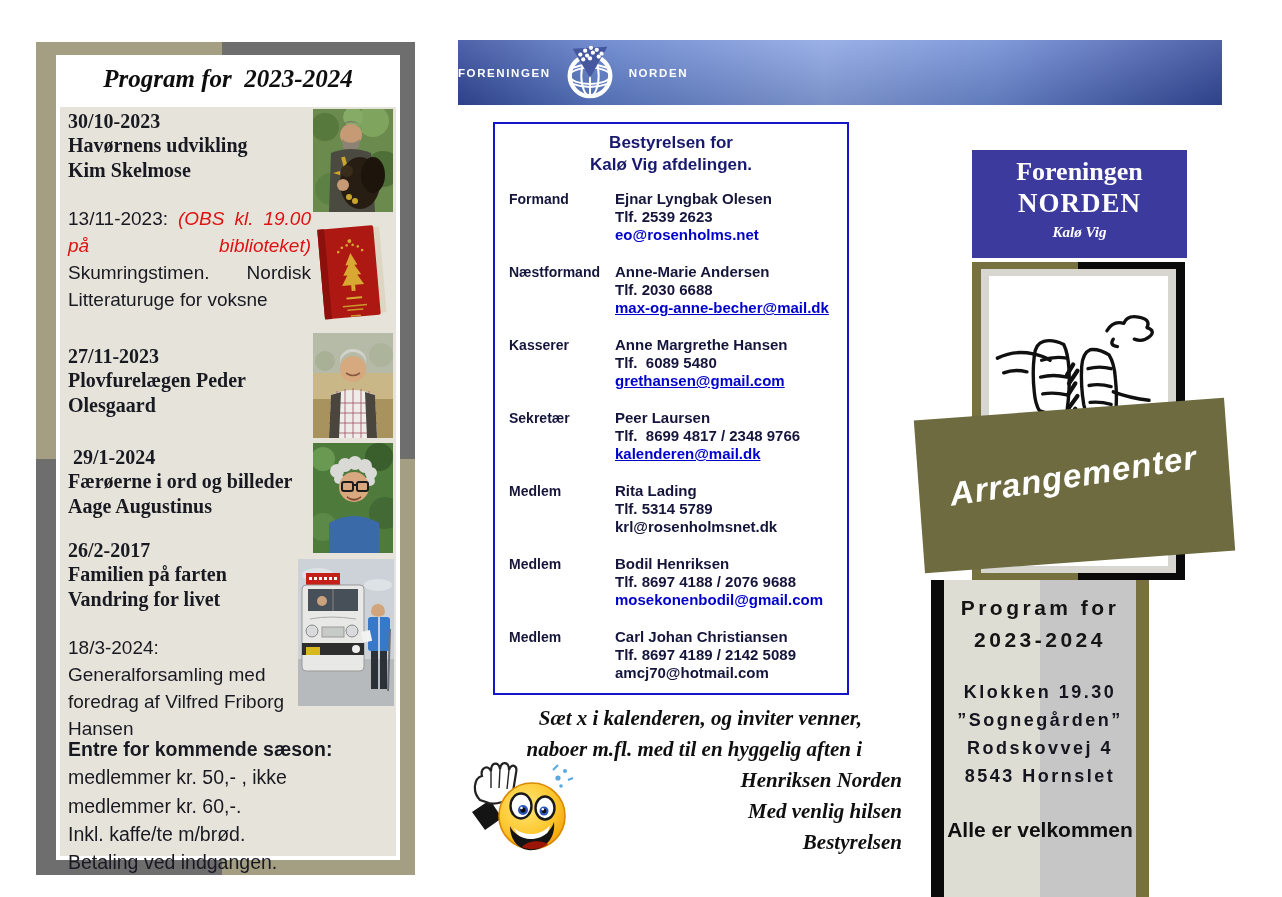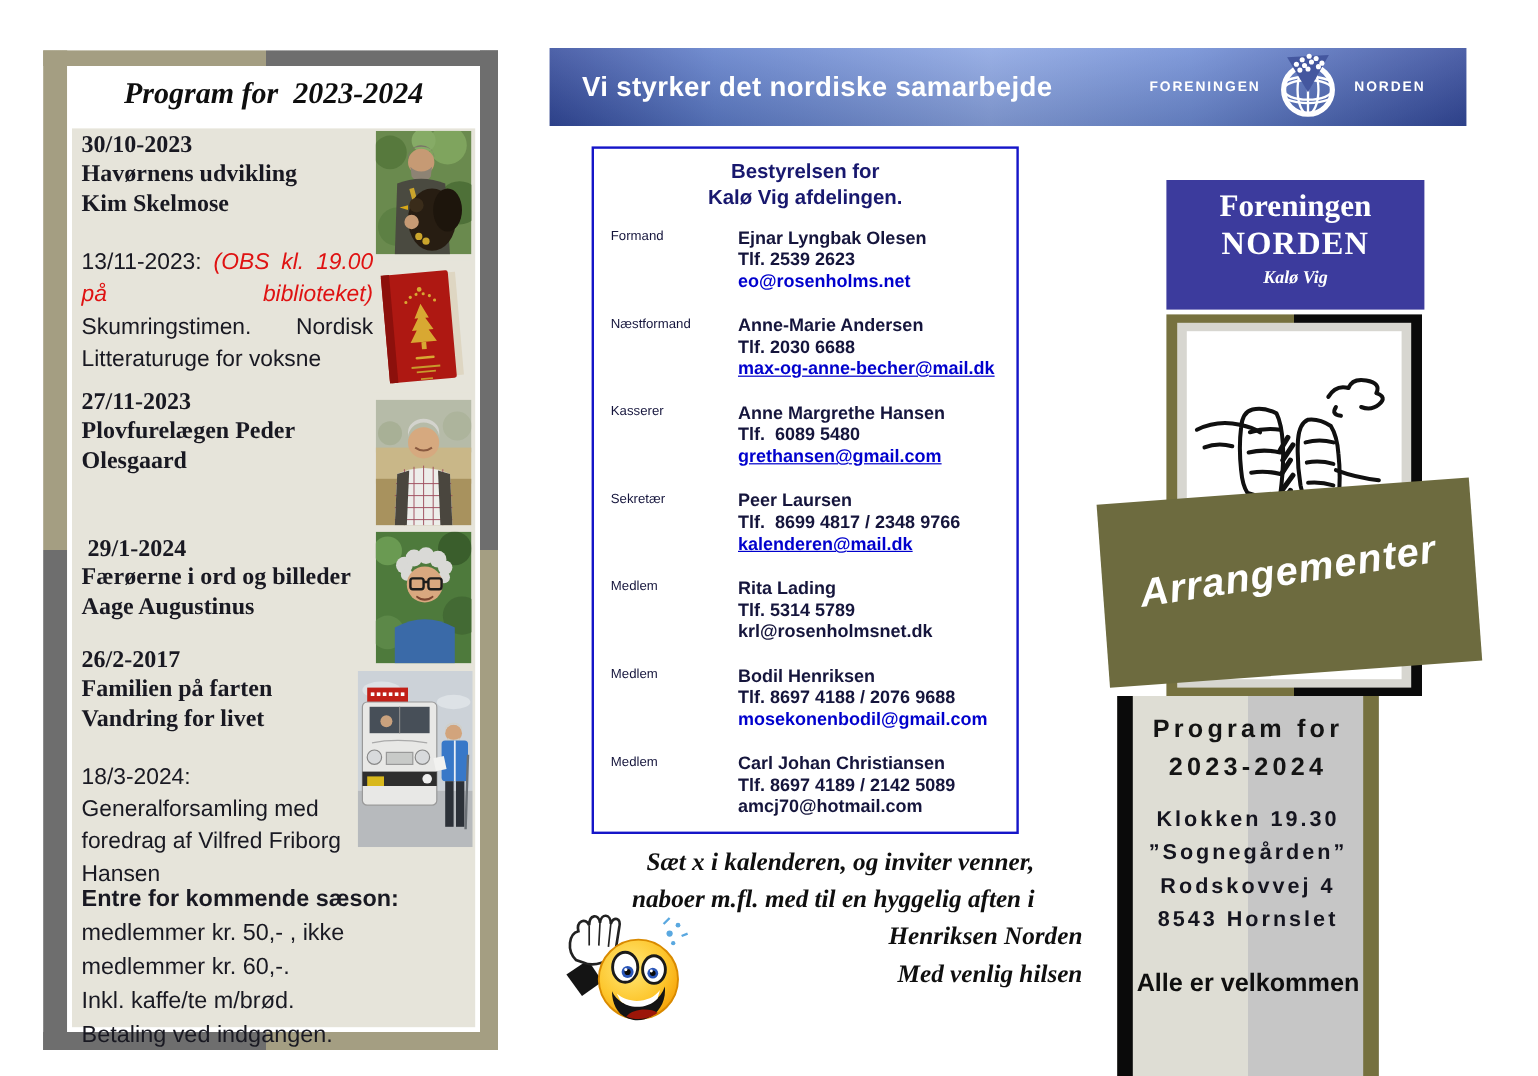--- a/index.html
+++ b/index.html
@@ -38,21 +38,21 @@
                  linear-gradient(90deg,#32499b 0,#5d7cc9 18%,#8aa4e2 48%,#6d8bd4 70%,#33499b 100%)}
   .mb-text{color:#fff;font-weight:bold;font-size:23px;padding-left:27px;letter-spacing:.3px;flex:1}
   .mb-logo{display:flex;align-items:center;gap:10px;padding-right:34px;color:#fff;
            font-size:11.5px;letter-spacing:1.6px;font-weight:bold;white-space:nowrap}
 
   .board{left:493px;top:122px;width:356px;height:573px;background:#fff;border:2px solid #1515c8;overflow:hidden}
   .board-title{margin-top:8px;text-align:center;font-weight:bold;font-size:17px;line-height:1.3;
                color:var(--navy);white-space:pre-line}
   .members{margin-top:14px}
   .member{display:flex;margin:0 0 19px 14px}
-  .member .role{width:106px;font-weight:normal;font-size:11px;color:var(--ink);padding-top:1px}
+  .member .role{width:106px;font-weight:bold;font-size:14px;color:var(--ink);padding-top:1px}
   .member .info{font-weight:bold;font-size:15px;line-height:18px;color:var(--ink)}
   .member .info div{white-space:pre-wrap}
   .email-blue{color:var(--emailblue)}
   .u{text-decoration:underline}
 
   .closing{left:470px;top:703px;width:392px;text-align:right;color:#0f0f0f;
            font-family:"Liberation Serif",serif;font-style:italic;font-weight:bold;
            font-size:21px;line-height:31px}
   .closing .shift{transform:translateX(40px)}
   .smiley{left:458px;top:748px;width:120px;height:112px}
@@ -74,21 +74,21 @@
   .obanner-label{color:#fff;font-weight:bold;font-style:italic;font-size:33px;letter-spacing:1px;
                  transform:rotate(-4.5deg) translateY(-10px)}
 
   .lower{left:931px;top:580px;width:218px;height:354px;z-index:2;
          background:linear-gradient(90deg,#deddd4 0 50%,#c6c6c6 50%)}
   .lw-left{left:0;top:0;bottom:0;width:13px;background:#0a0a0a}
   .lw-right{right:0;top:0;bottom:0;width:13px;background:var(--frameolive)}
   .lw-bottom{left:0;right:0;bottom:0;height:8px;background:linear-gradient(90deg,#0a0a0a 0 50%,var(--frameolive) 50%)}
   .lw-content{position:absolute;left:13px;right:13px;top:12px;bottom:8px;text-align:center}
   .rp-program{font-weight:bold;font-size:21px;letter-spacing:3.5px;line-height:32px;white-space:pre-line;color:#141414}
-  .rp-details{margin-top:12px;font-weight:bold;font-size:18px;letter-spacing:2.5px;line-height:28px;white-space:pre-line;color:#15151f}
+  .rp-details{margin-top:22px;font-weight:bold;font-size:18px;letter-spacing:2.5px;line-height:28px;white-space:pre-line;color:#15151f}
   .rp-welcome{margin-top:28px;font-weight:bold;font-size:21px;color:#0f0f0f}
 </style>
 </head>
 <body>
 
 <div id="page">
 
   <div class="abs lp">
     <div class="abs lp-top"></div>
     <div class="abs lp-bottom"></div>
@@ -97,21 +97,21 @@
     <div class="abs lp-card">
       <div class="lp-title">Program for  2023-2024</div>
       <div class="abs lp-beige" style="position:absolute">
 
         <div class="ev serif" style="top:2px;left:8px;width:240px">30/10-2023
 Havørnens udvikling
 Kim Skelmose</div>
 
         <div class="ev sans" style="top:99px;left:8px;width:243px"><span>13/11-2023: </span><span class="red">(OBS kl. 19.00 på biblioteket)</span><span> Skumringstimen. Nordisk Litteraturuge for voksne</span></div>
 
-        <div class="ev serif" style="top:216px;left:8px;width:242px">27/11-2023
+        <div class="ev serif" style="top:237px;left:8px;width:242px">27/11-2023
 Plovfurelægen Peder Olesgaard</div>
 
         <div class="ev serif" style="top:338px;left:8px;width:245px"> 29/1-2024
 Færøerne i ord og billeder
 Aage Augustinus</div>
 
         <div class="ev serif" style="top:431px;left:8px;width:240px">26/2-2017
 Familien på farten
 Vandring for livet</div>
 
@@ -256,21 +256,20 @@
               <rect x="82" y="92" width="7" height="38" fill="#2c3138"></rect>
             <line x1="92" y1="70" x2="90" y2="132" stroke="#6a6f74" stroke-width="2"></line>
           </svg>
         </div>
 
       </div>
     </div>
   </div>
 
   <div class="abs mb">
-    <div class="mb-text">Vi styrker det nordiske samarbejde</div>
     <div class="mb-logo">
       <span>FORENINGEN</span>
       <span>
         <svg width="58" height="58" viewBox="0 0 60 60">
           <g stroke="#fff" fill="none">
             <circle cx="30" cy="34" r="21" stroke-width="4.5"></circle>
             <ellipse cx="30" cy="34" rx="21" ry="8.5" stroke-width="2"></ellipse>
             <ellipse cx="30" cy="34" rx="9" ry="21" stroke-width="2"></ellipse>
             <path d="M11,26 q19,-7 38,0" stroke-width="2"></path>
             <path d="M11,42 q19,7 38,0" stroke-width="2"></path>
@@ -364,20 +363,21 @@
       </div>
 
     </div>
   </div>
 
   <div class="abs closing">
     <div>Sæt x i kalenderen, og inviter venner,</div>
     <div>naboer m.fl. med til en hyggelig aften i</div>
     <div class="shift">Henriksen Norden</div>
     <div class="shift">Med venlig hilsen</div>
+    <div class="shift">Bestyrelsen</div>
   </div>
 
   <div class="abs smiley">
     <svg width="120" height="112" viewBox="0 0 120 112">
       <defs>
         <radialGradient id="faceg" cx="40%" cy="35%" r="75%">
           <stop offset="0%" stop-color="#ffe878"></stop>
             <stop offset="60%" stop-color="#fdc62d"></stop>
             <stop offset="100%" stop-color="#f59a00"></stop>
         </radialGradient>

